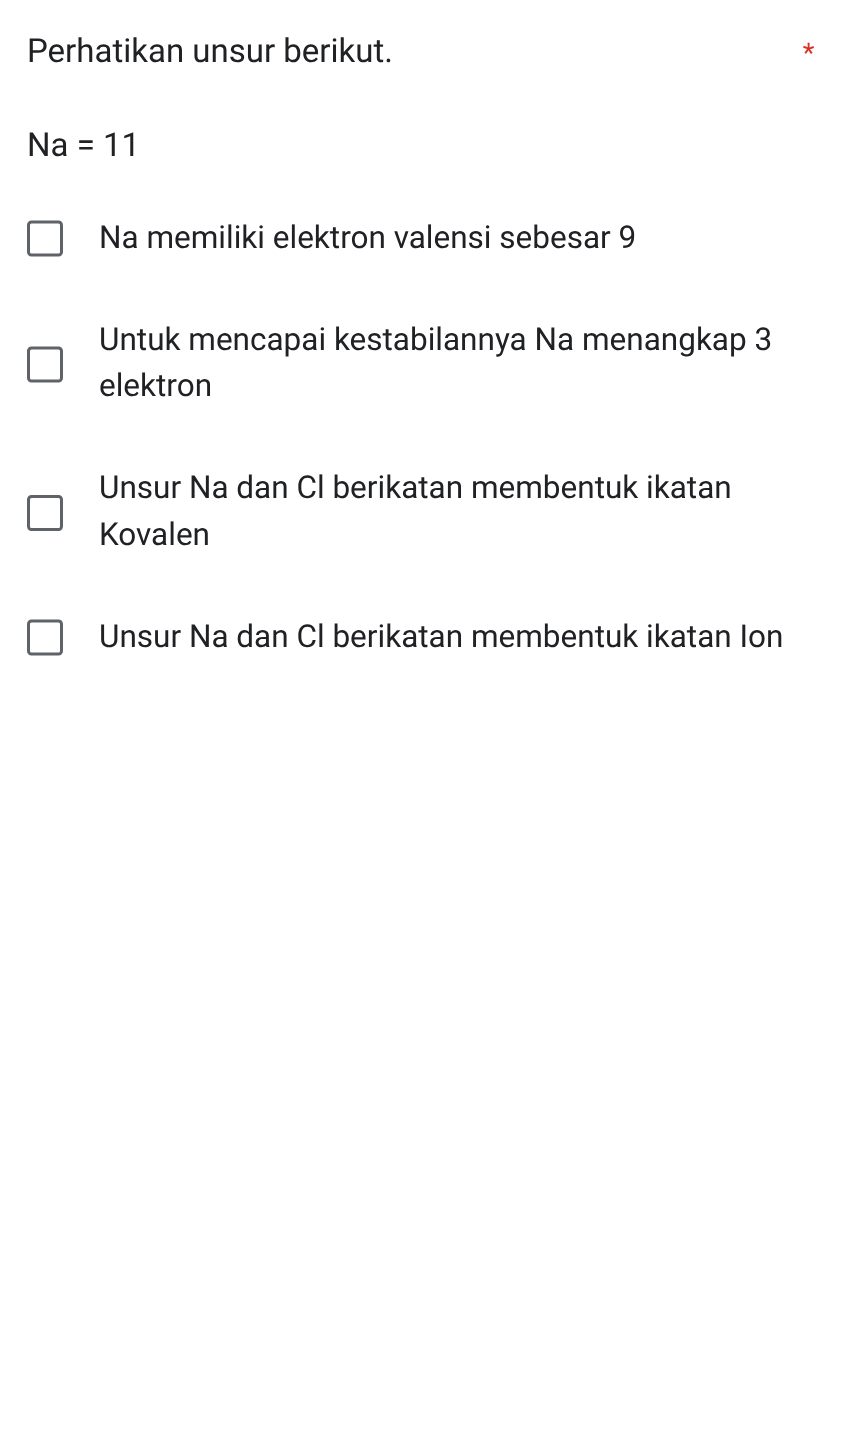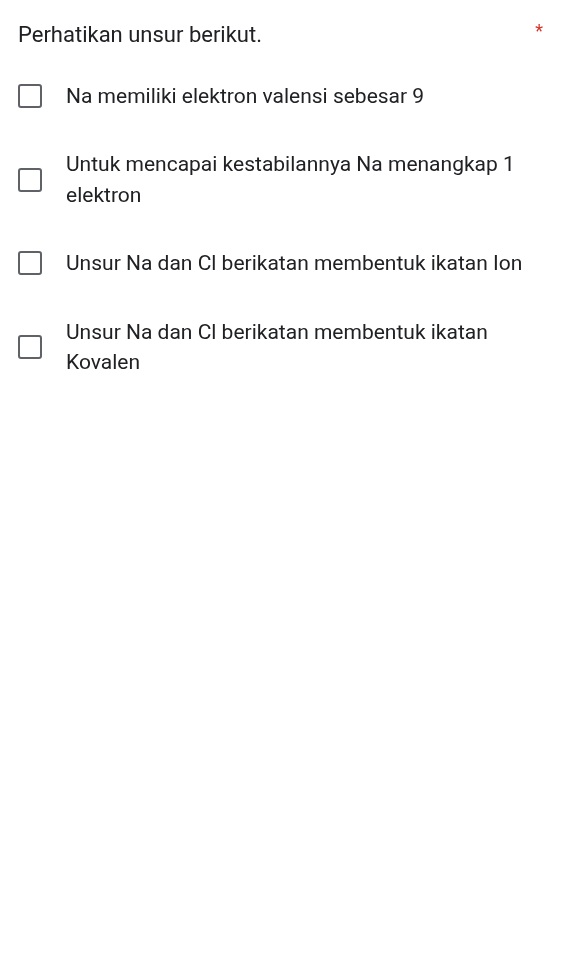--- a/index.html
+++ b/index.html
@@ -10,21 +10,21 @@
     body {
       font-family: 'Roboto', Arial, sans-serif;
       background: #ffffff;
       width: 561px;
       padding: 20px 18px;
       color: #202124;
     }
     .question-header {
       display: flex;
       justify-content: space-between;
-      align-items: flex-start;
+      align-items: center;
       margin-bottom: 30px;
     }
     .question-title {
       font-size: 22px;
       font-weight: 400;
       color: #202124;
       line-height: 1.4;
     }
     .required-marker {
       color: #d93025;
@@ -66,32 +66,33 @@
   </style>
 </head>
 <body>
 
 <div class="question-header">
   <div class="question-title">Perhatikan unsur berikut.</div>
   <div class="required-marker">*</div>
 </div>
 
 <div class="question-body">
+  <div class="question-line">Na = 11</div>
 </div>
 
 <div class="options-container">
   <div class="option-row">
     <div class="checkbox"></div>
     <div class="option-label">Na memiliki elektron valensi sebesar 9</div>
   </div>
   <div class="option-row">
     <div class="checkbox"></div>
-    <div class="option-label">Untuk mencapai kestabilannya Na menangkap 1 elektron</div>
+    <div class="option-label">Untuk mencapai kestabilannya Na menangkap 3 elektron</div>
+  </div>
+  <div class="option-row">
+    <div class="checkbox"></div>
+    <div class="option-label">Unsur Na dan Cl berikatan membentuk ikatan Kovalen</div>
   </div>
   <div class="option-row">
     <div class="checkbox"></div>
     <div class="option-label">Unsur Na dan Cl berikatan membentuk ikatan Ion</div>
   </div>
-  <div class="option-row">
-    <div class="checkbox"></div>
-    <div class="option-label">Unsur Na dan Cl berikatan membentuk ikatan Kovalen</div>
-  </div>
 </div>
 
 </body></html>

